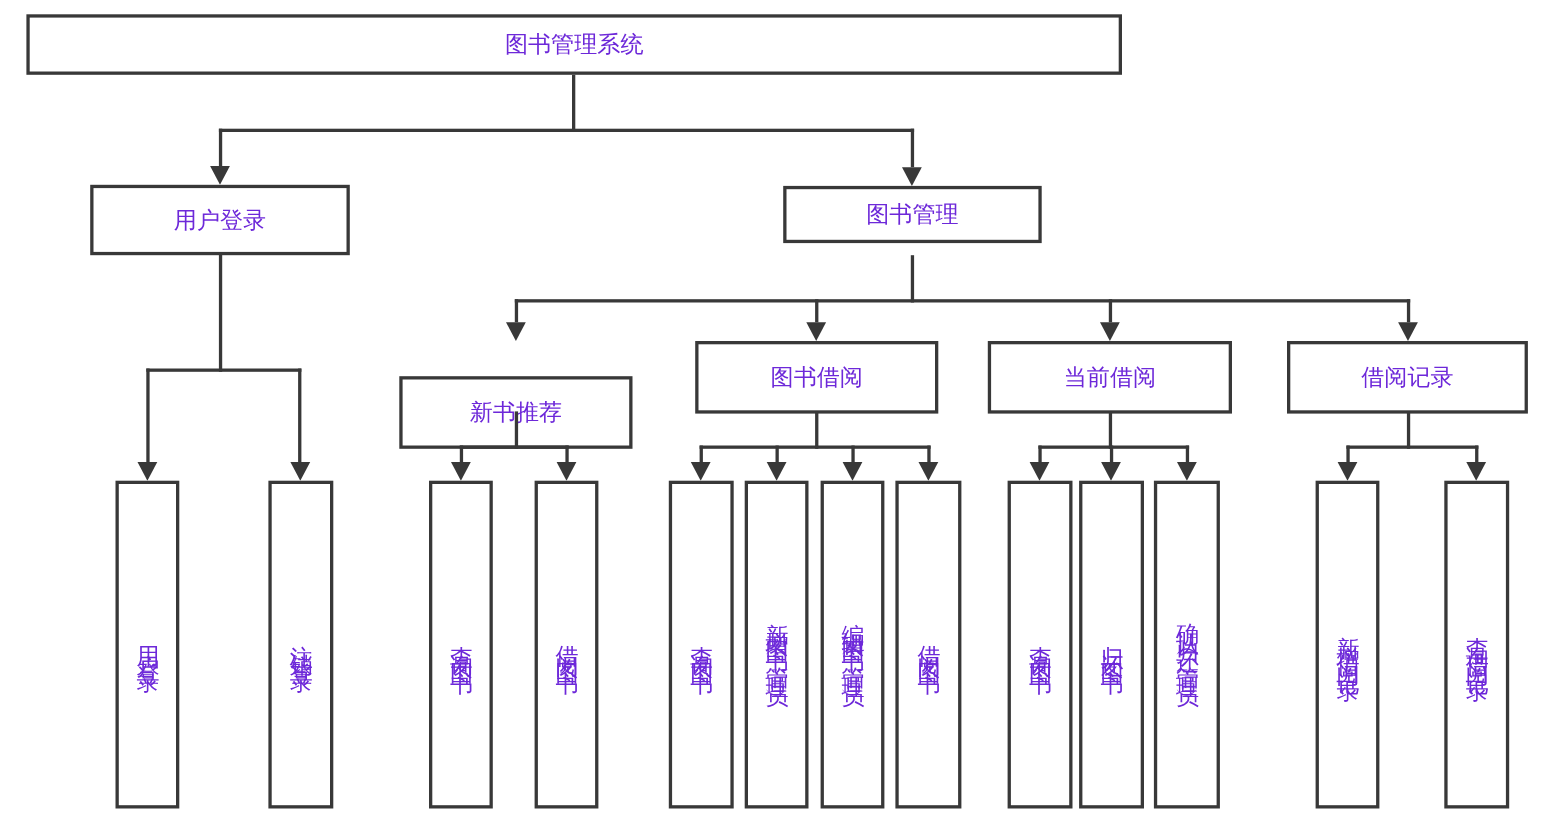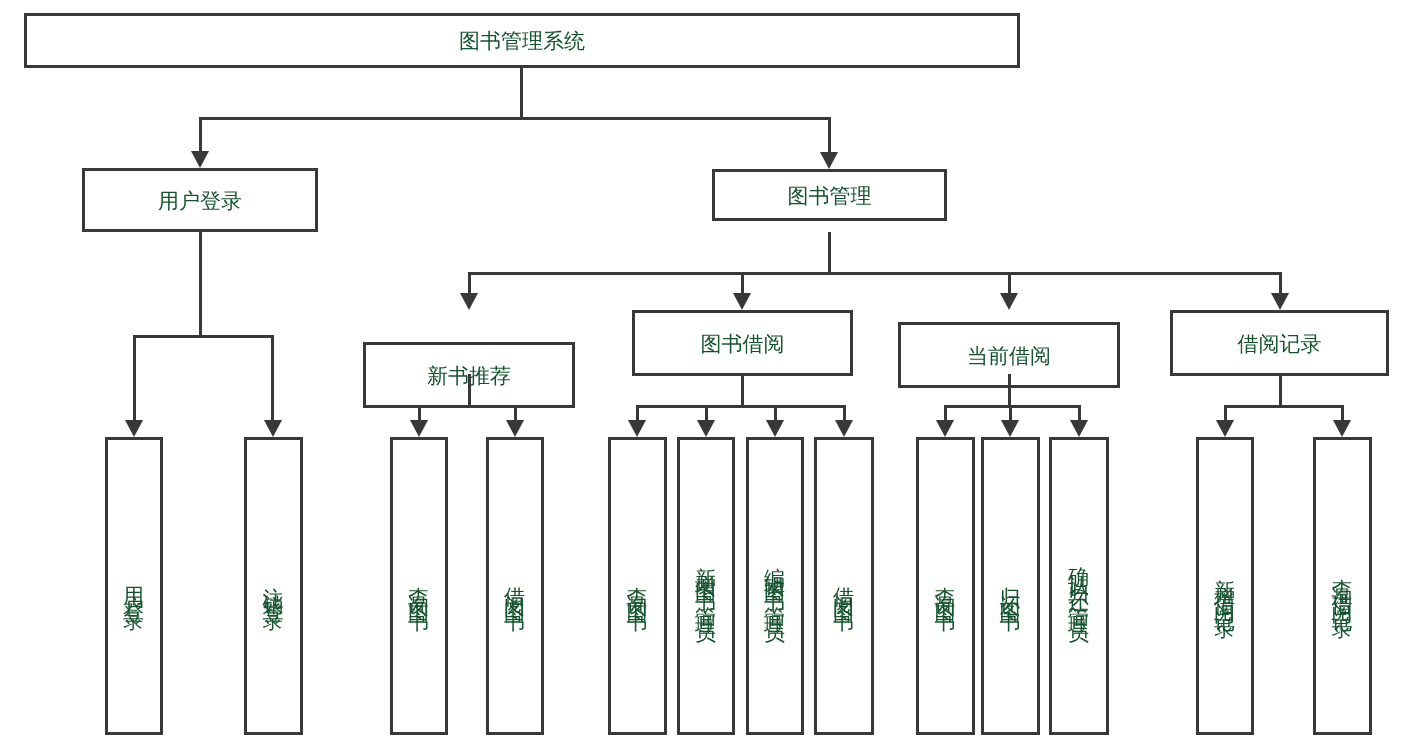--- a/index.html
+++ b/index.html
@@ -2,21 +2,21 @@
 <html><head>
 <meta charset="utf-8">
 <style>
   html,body{margin:0;padding:0;background:#ffffff;}
   .canvas{
     position:relative;width:1405px;height:747px;background:#ffffff;
     font-family:"Liberation Sans",sans-serif;overflow:hidden;
   }
   .box{
     position:absolute;box-sizing:border-box;background:#ffffff;
-    border:3px solid #383838;color:#14532d;
+    border:3px solid #383838;color:#6d28d9;
     display:flex;align-items:center;justify-content:center;
     font-size:21px;line-height:1;white-space:nowrap;
   }
   .vbox{
     writing-mode:vertical-rl;text-orientation:mixed;
     letter-spacing:8px;white-space:normal;
   }
   .hline{position:absolute;height:3px;background:#383838;}
   .vline{position:absolute;width:3px;background:#383838;}
   .arrow{position:absolute;width:3px;background:#383838;}
@@ -62,21 +62,21 @@
   <div class="arrow" style="left:740.5px;top:272px;height:21px;"></div>
   <div class="arrow" style="left:1007.5px;top:272px;height:21px;"></div>
   <div class="arrow" style="left:1278.5px;top:272px;height:21px;"></div>
 
   <div class="box" style="left:363px;top:310px;width:212px;height:66px;margin-top:32px;">
     <span>新书推荐</span>
   </div>
   <div class="box" style="left:632px;top:310px;width:221px;height:66px;">
     <span>图书借阅</span>
   </div>
-  <div class="box" style="left:898px;top:322px;width:222px;height:66px;">
+  <div class="box" style="left:898px;top:310px;width:222px;height:66px;">
     <span>当前借阅</span>
   </div>
   <div class="box" style="left:1170px;top:310px;width:219px;height:66px;">
     <span>借阅记录</span>
   </div>
 
   <div class="vline" style="left:467.5px;top:374px;height:34px;"></div>
   <div class="hline" style="left:417.5px;top:405px;width:99px;"></div>
   <div class="arrow" style="left:417.5px;top:405px;height:15px;"></div>
   <div class="arrow" style="left:513.5px;top:405px;height:15px;"></div>

